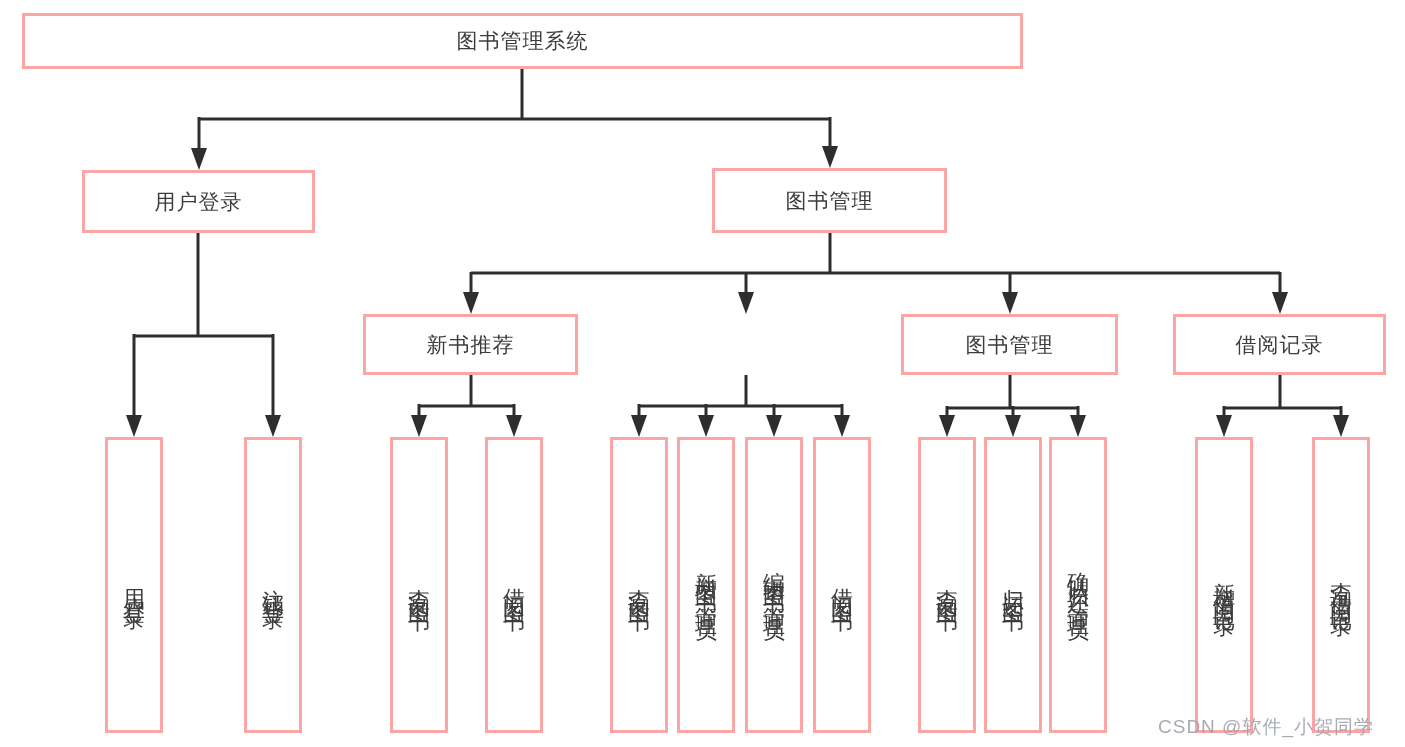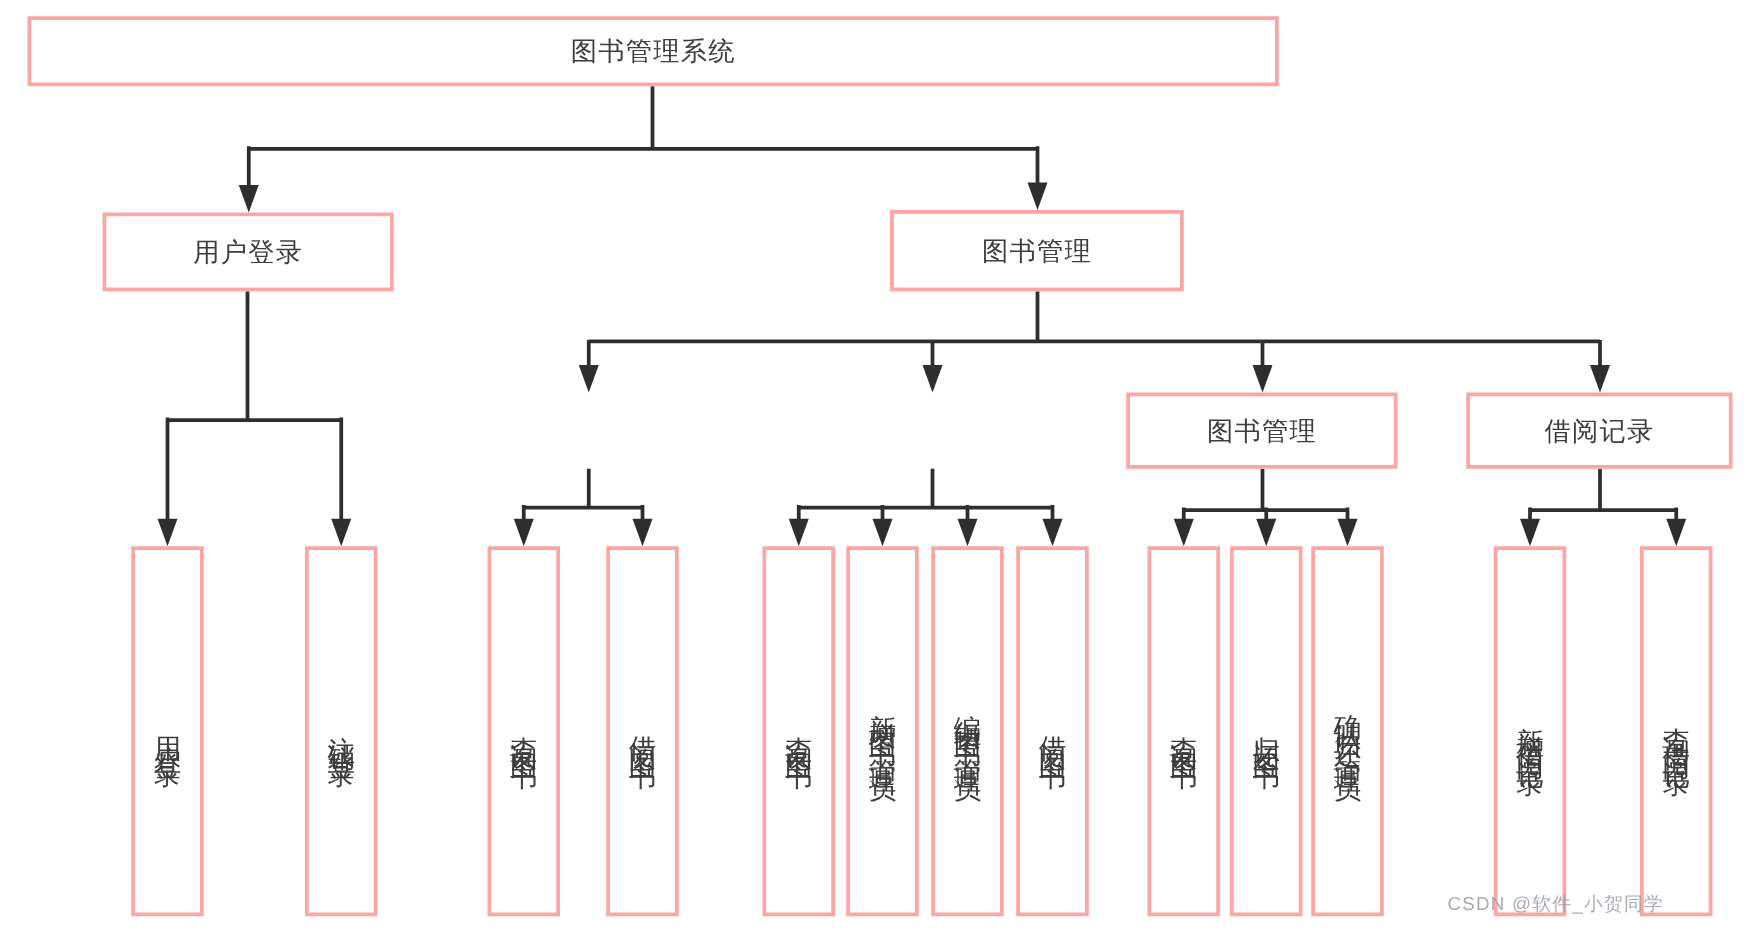--- a/index.html
+++ b/index.html
@@ -31,21 +31,21 @@
     text-orientation:mixed;
     font-size:22px;
     letter-spacing:7px;
     line-height:1;
     max-height:284px;
   }
   .watermark{
     position:absolute;
     left:1158px;
     top:714px;
-    font-size:15px;
+    font-size:19px;
     color:rgba(158,162,172,0.9);
     letter-spacing:1px;
     white-space:nowrap;
     z-index:5;
   }
 </style>
 </head>
 <body>
 
 <div class="stage">
@@ -94,20 +94,23 @@
     <span class="hlabel">图书管理系统</span>
   </div>
 
   <div class="box" style="left:82px;top:170px;width:233px;height:63px">
     <span class="hlabel">用户登录</span>
   </div>
   <div class="box" style="left:712px;top:168px;width:235px;height:65px">
     <span class="hlabel">图书管理</span>
   </div>
 
+  <div class="box" style="left:363px;top:314px;width:215px;height:61px">
+    <span class="hlabel">新书推荐</span>
+  </div>
   <div class="box" style="left:901px;top:314px;width:217px;height:61px">
     <span class="hlabel">图书管理</span>
   </div>
   <div class="box" style="left:1173px;top:314px;width:213px;height:61px">
     <span class="hlabel">借阅记录</span>
   </div>
 
   <div class="box leaf" style="left:105px;top:437px;width:58px;height:296px">
     <span class="vlabel">用户登录</span>
   </div>

